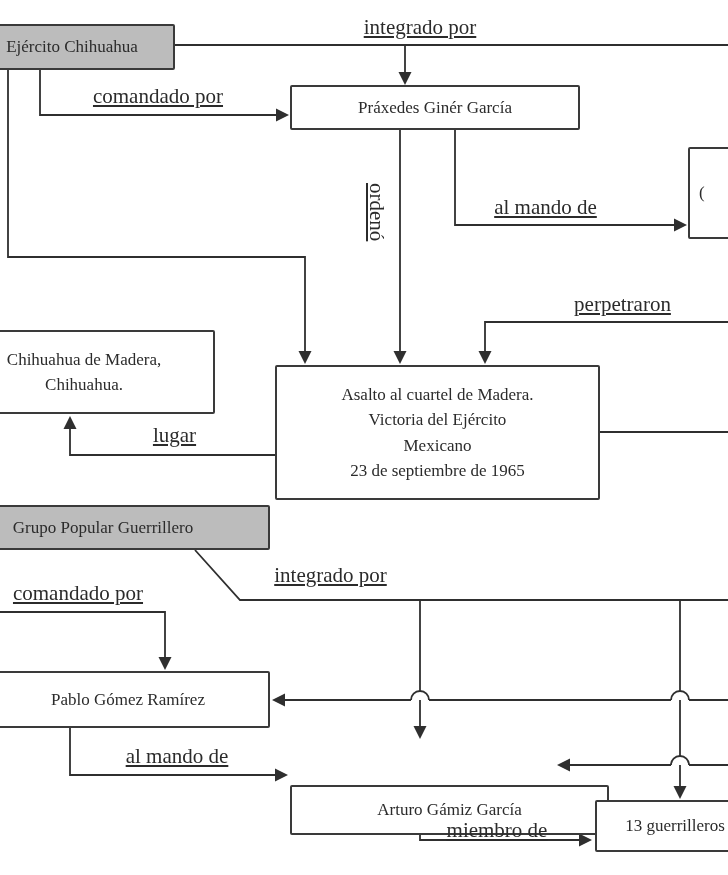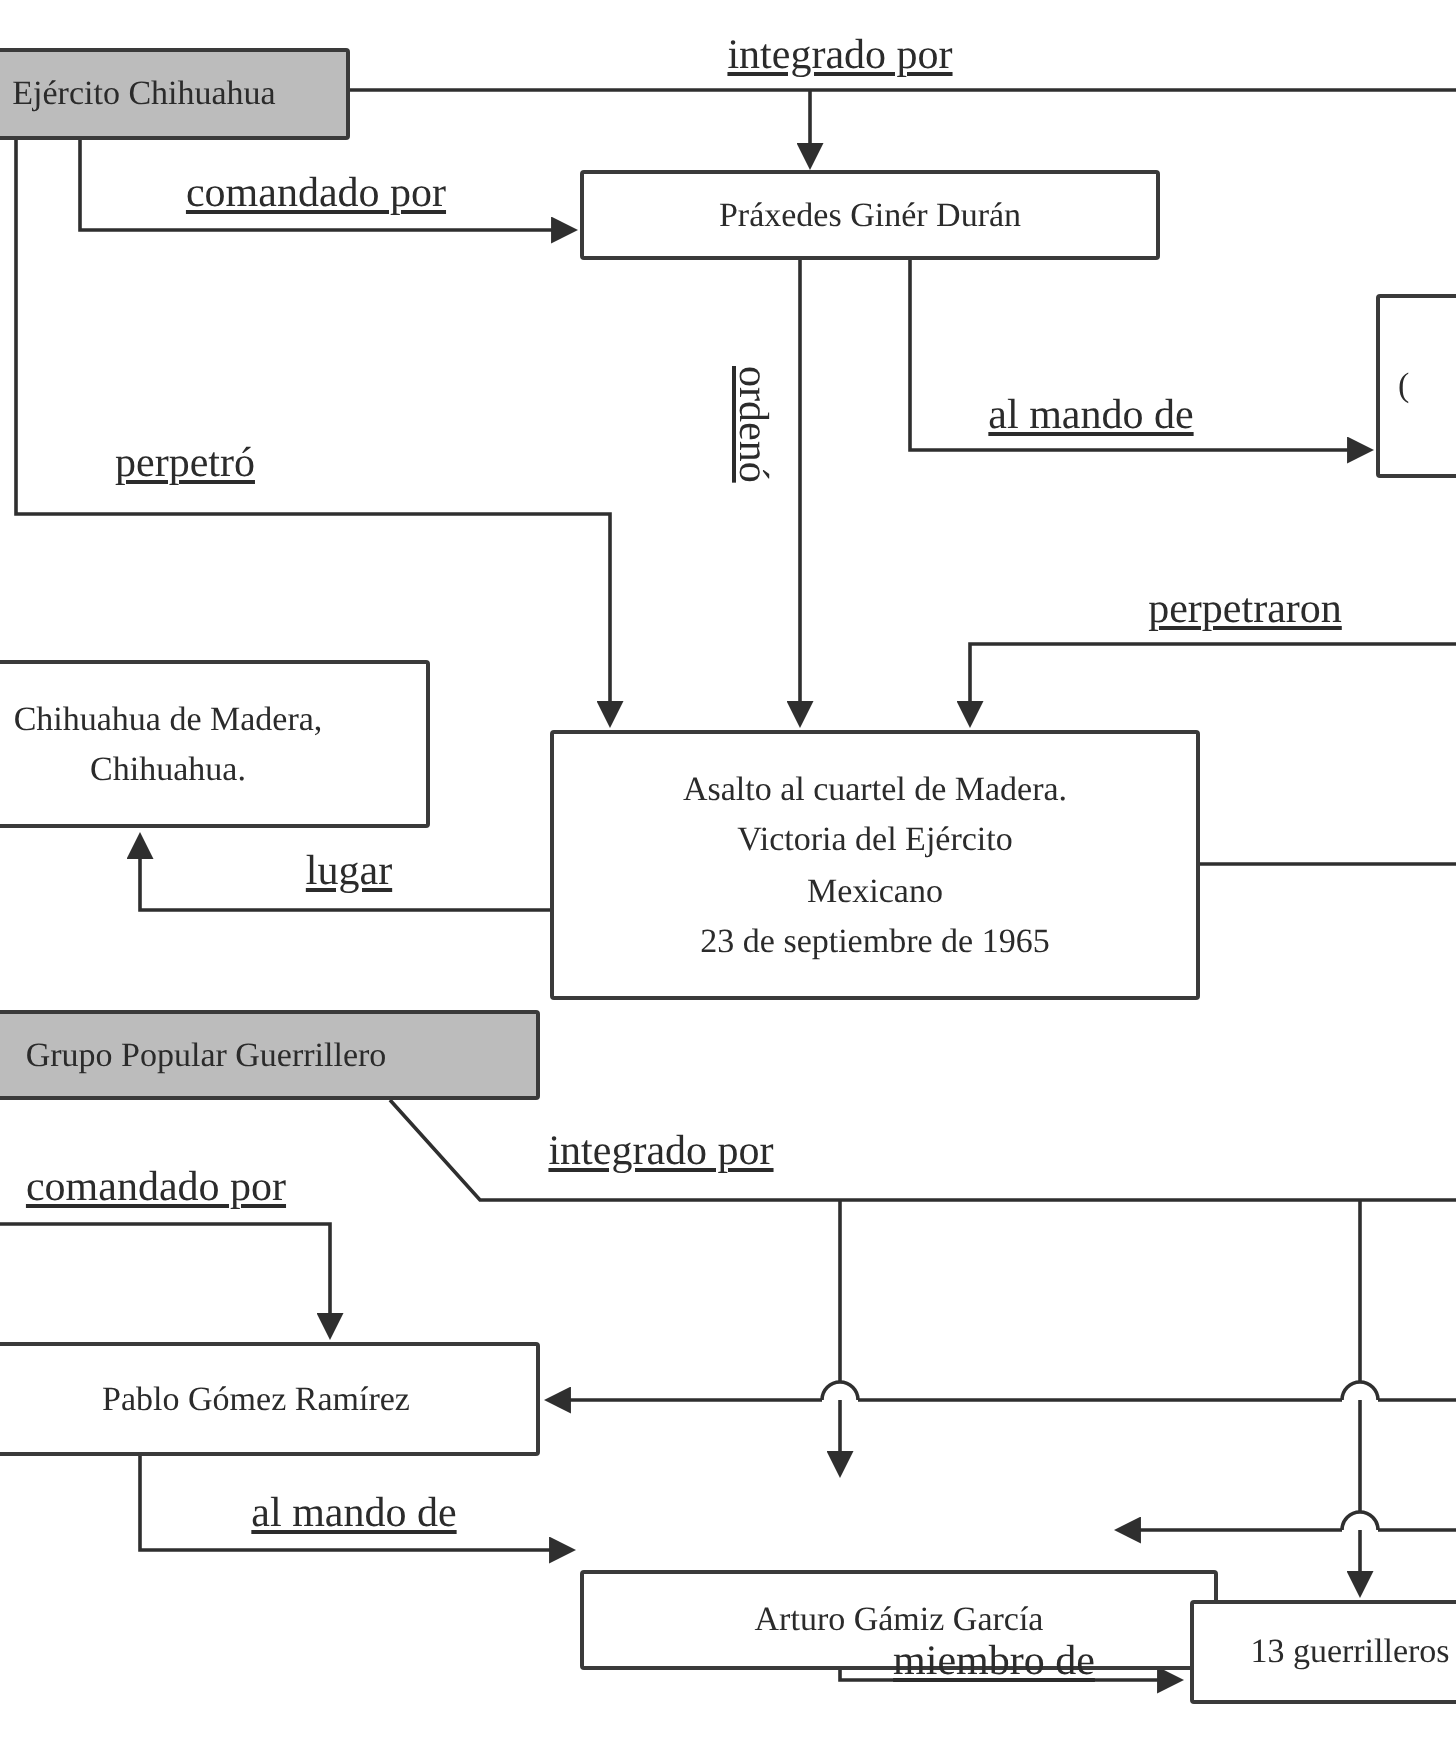--- a/index.html
+++ b/index.html
@@ -62,21 +62,21 @@
       <path d="M 671,700 A 9 9 0 0 1 689,700" fill="#ffffff"></path>
       <path d="M 671,765 A 9 9 0 0 1 689,765" fill="#ffffff"></path>
     </g>
   </svg>
 
   <div class="node gray" style="left:-31px;top:24px;width:206px;height:46px;">
     <span>Ejército Chihuahua</span>
   </div>
 
   <div class="node" style="left:290px;top:85px;width:290px;height:45px;">
-    <span>Práxedes Ginér Durán</span>
+    <span>Práxedes Ginér García</span>
   </div>
 
   <div class="node leftpad" style="left:688px;top:147px;width:190px;height:92px;">
     <span>(</span>
   </div>
 
   <div class="node" style="left:-47px;top:330px;width:262px;height:84px;">
     <span>Chihuahua de Madera,</span>
     <span>Chihuahua.</span>
   </div>
@@ -105,21 +105,20 @@
   </div>
 
   <div class="elabel" style="left:340px;top:16px;width:160px;">integrado por</div>
 
   <div class="elabel" style="left:73px;top:85px;width:170px;">comandado por</div>
 
   <div class="elabel vlabel" style="left:366px;top:160px;height:104px;">ordenó</div>
 
   <div class="elabel" style="left:468px;top:196px;width:155px;">al mando de</div>
 
-  <div class="elabel" style="left:30px;top:220px;width:125px;">perpetró</div>
 
   <div class="elabel" style="left:550px;top:293px;width:145px;">perpetraron</div>
 
   <div class="elabel" style="left:132px;top:424px;width:85px;">lugar</div>
 
   <div class="elabel" style="left:253px;top:564px;width:155px;">integrado por</div>
 
   <div class="elabel" style="left:-8px;top:582px;width:172px;">comandado por</div>
 
   <div class="elabel" style="left:98px;top:745px;width:158px;">al mando de</div>

